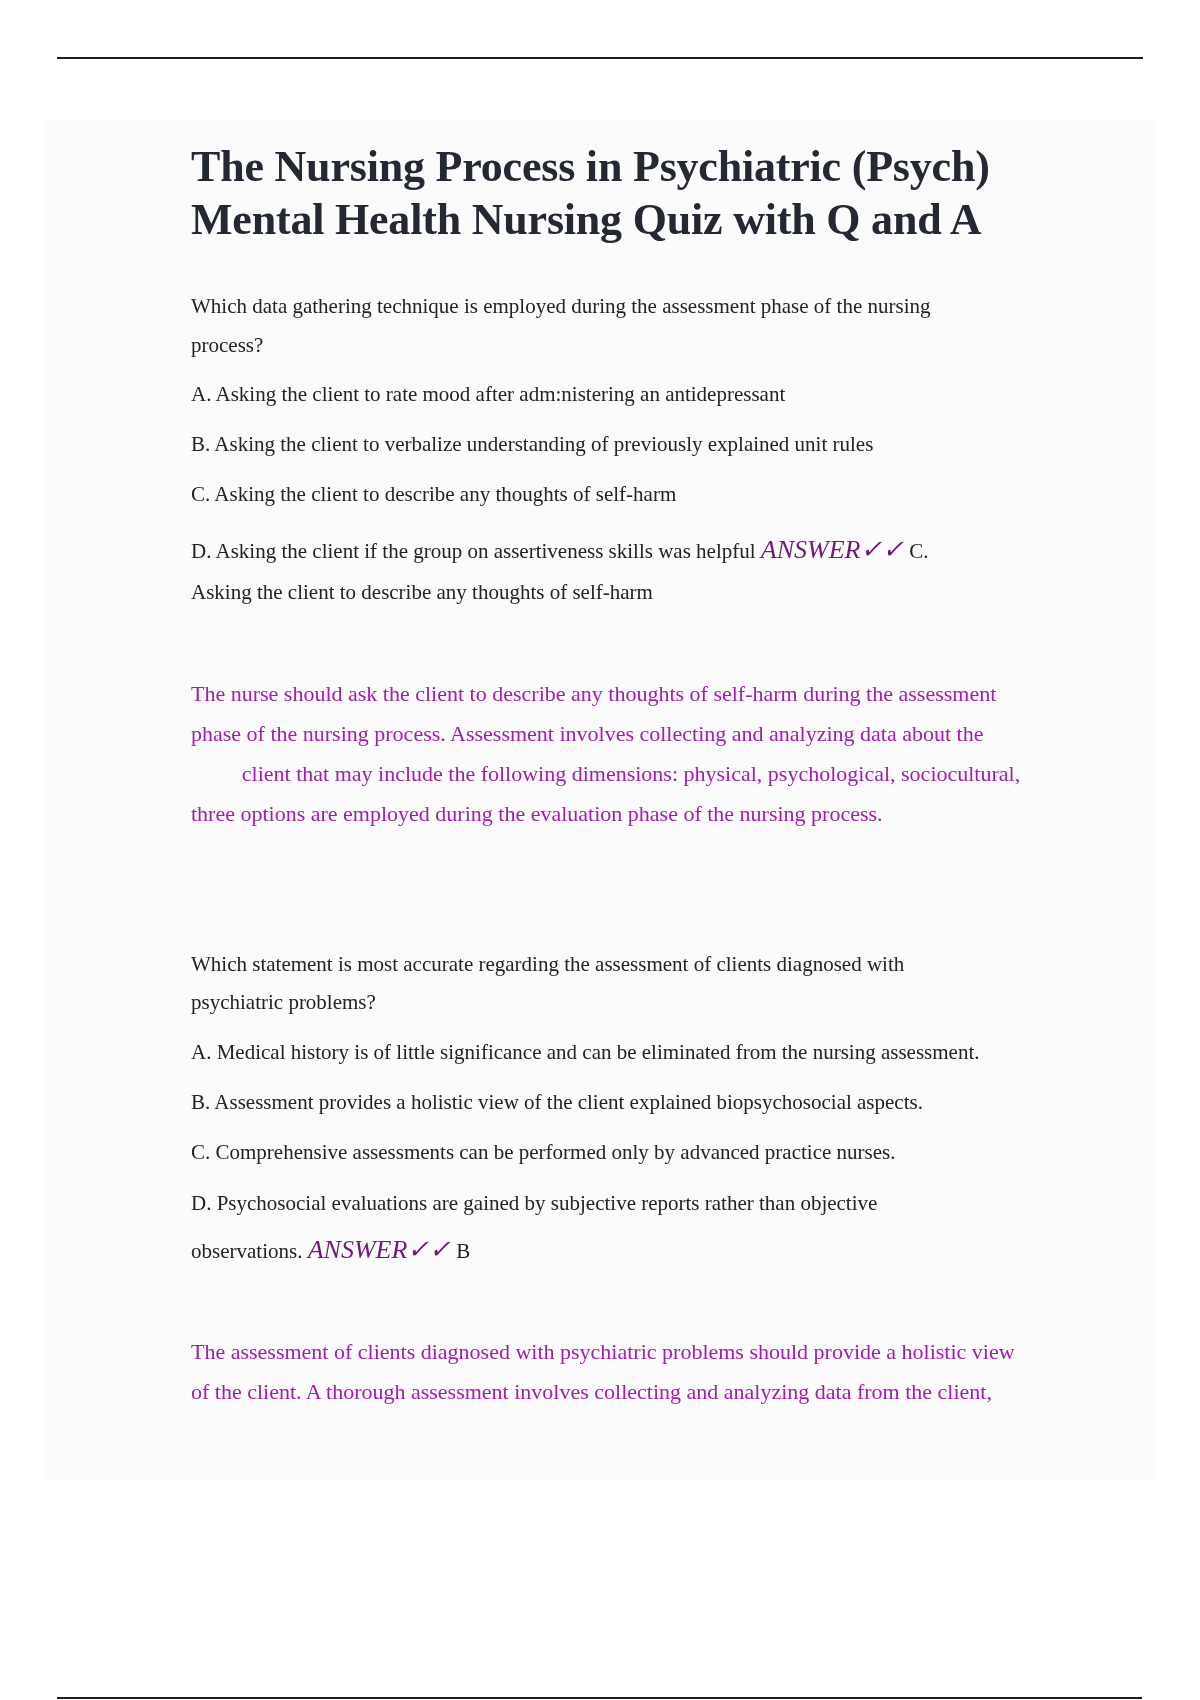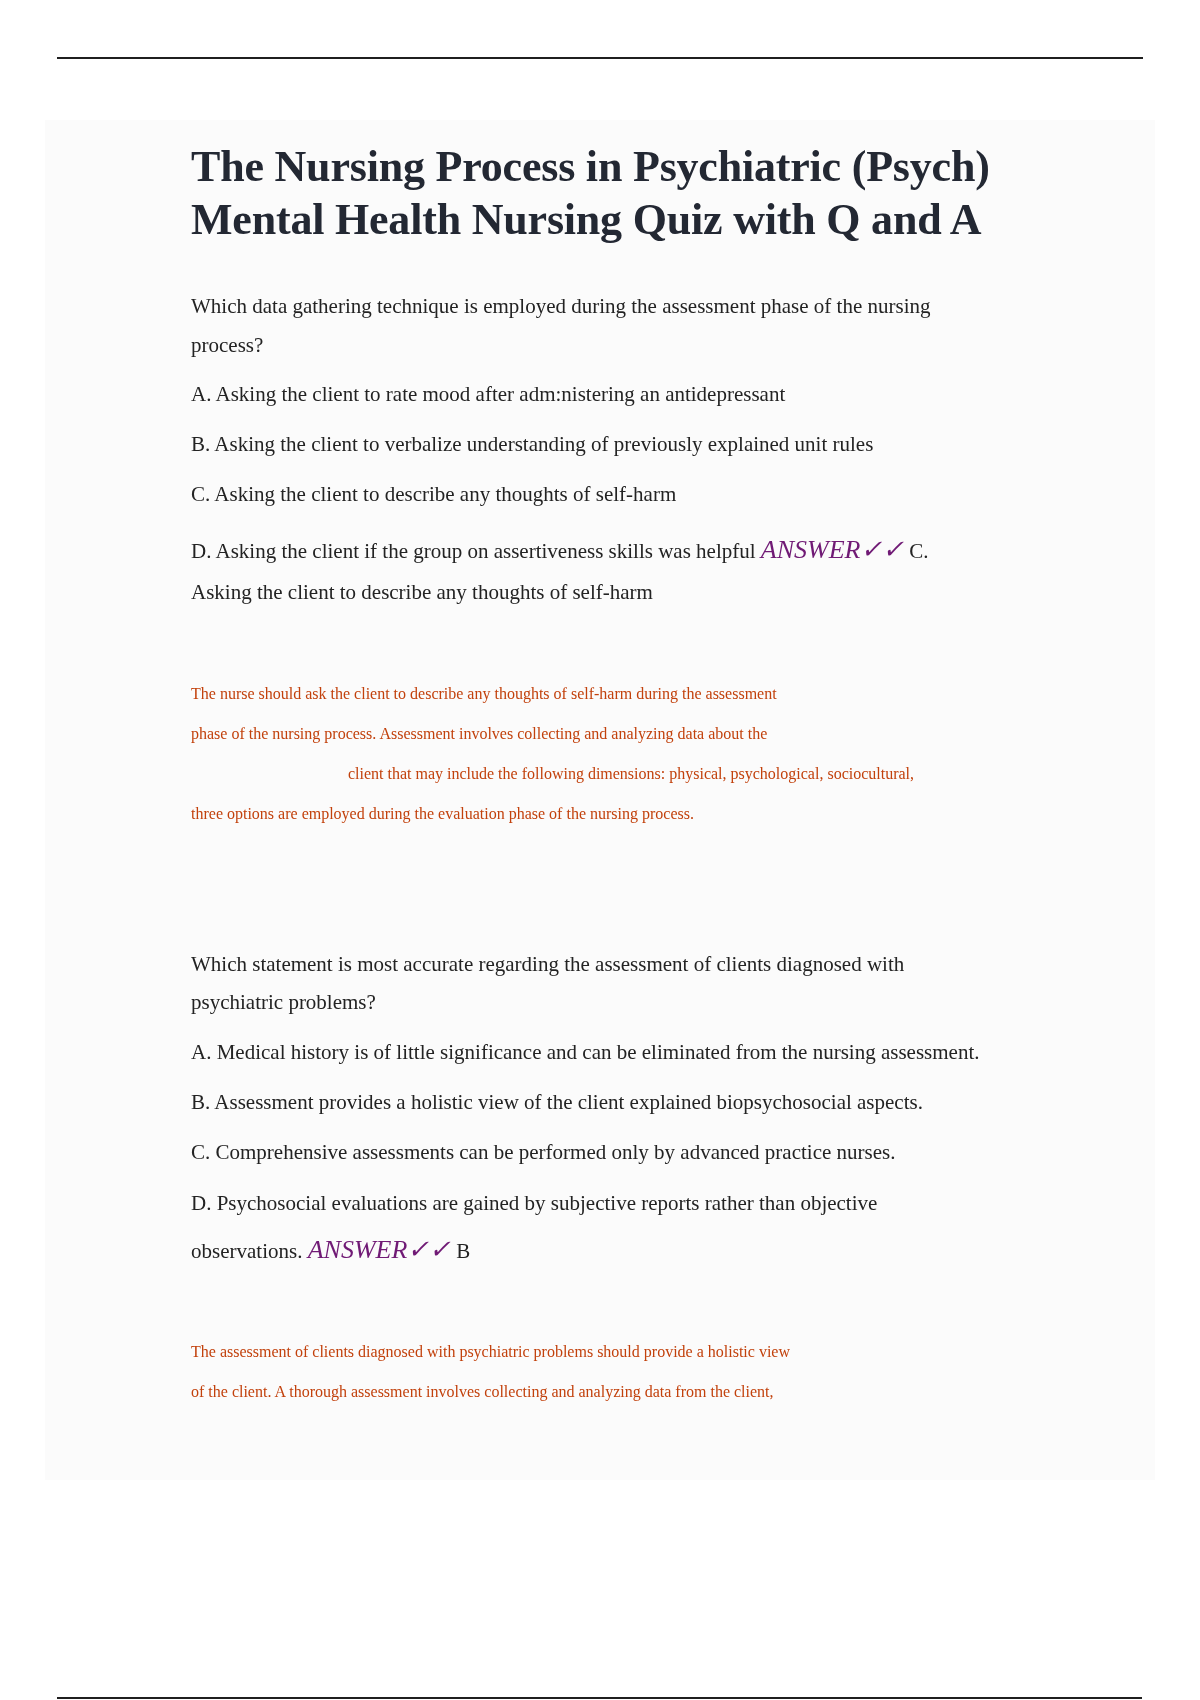--- a/index.html
+++ b/index.html
@@ -55,23 +55,23 @@
       color: #232323;
       white-space: normal;
     }
     .p.opt { position: absolute; left: 0; white-space: nowrap; }
     .answer {
       color: #701a75;
       font-size: 26px;
       font-style: italic;
     }
     .expl {
-      font-size: 16px;
+      font-size: 22px;
       line-height: 40px;
-      color: #c2410c;
+      color: #a21caf;
     }
   </style>
 </head>
 <body>
 
 <div class="rule top"></div>
 <div class="page-tint"></div>
 
 <div class="content">
   <h1>

